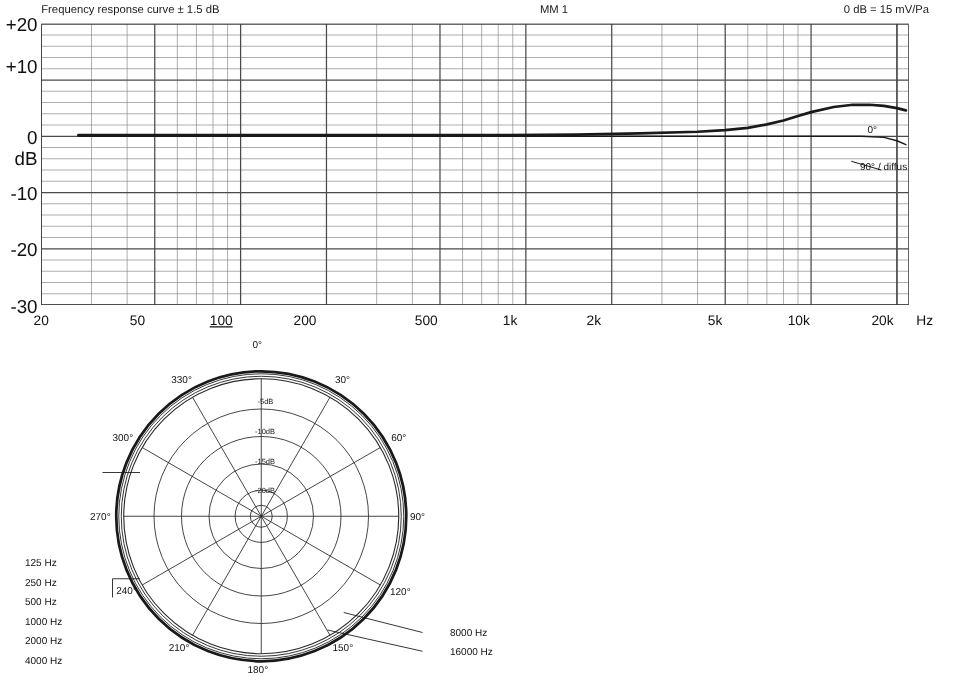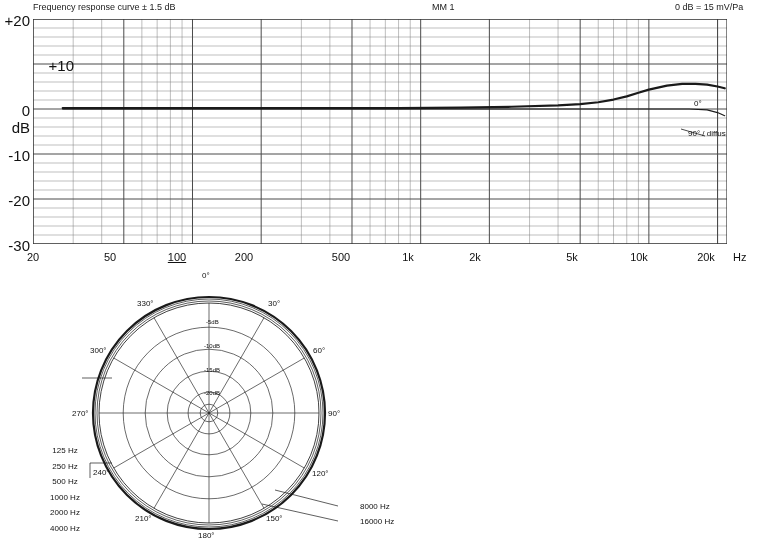--- a/index.html
+++ b/index.html
@@ -93,21 +93,21 @@
   }
   .freq-legend {
     position: absolute;
     left: 20px;
     top: 443px;
     width: 90px;
     font-size: 8px;
     color: #111;
   }
   .freq-legend div {
-    text-align: center;
+    text-align: left;
     height: 15.5px;
     line-height: 15.5px;
     white-space: nowrap;
   }
   .side-legend {
     position: absolute;
     font-size: 8px;
     color: #111;
     white-space: nowrap;
   }
@@ -185,21 +185,21 @@
         </g>
       <rect x="0" y="0" width="694" height="225" fill="none" stroke="#333" stroke-width="1.2"></rect>
       <path id="fr-curve-0" fill="none" stroke="#1a1a1a" stroke-width="2.2" stroke-linecap="round" stroke-linejoin="round" d="M 29.74,89.10 L 68.69,89.10 L 108.87,89.10 L 159.49,89.10 L 228.18,89.10 L 296.88,89.10 L 365.57,89.10 L 427.86,88.65 L 478.48,87.75 L 525.06,86.40 L 547.17,85.05 L 565.24,83.25 L 580.52,80.55 L 593.75,77.40 L 605.42,73.80 L 615.86,70.65 L 633.93,66.60 L 649.21,64.80 L 662.44,64.80 L 674.11,65.70 L 684.55,67.50 L 691.72,69.30"></path>
       <path id="fr-curve-90" fill="none" stroke="#1a1a1a" stroke-width="1.1" stroke-linecap="round" stroke-linejoin="round" d="M 29.74,90.00 L 159.49,90.00 L 387.68,90.00 L 496.55,90.00 L 565.24,90.00 L 605.42,90.00 L 633.93,90.00 L 656.05,90.00 L 674.11,90.90 L 684.55,93.60 L 691.72,96.75"></path>
 
       <path d="M 648,110 L 672,117" fill="none" stroke="#1a1a1a" stroke-width="0.8"></path>
     </svg>
 
     
     <div class="fr-ylabel" style="top:-7px;">+20</div>
-    <div class="fr-ylabel" style="top:38px;padding-left:44px;">+10</div>
+    <div class="fr-ylabel" style="top:26px;">+10</div>
     <div class="fr-ylabel" style="top:83px;">0 dB</div>
     <div class="fr-ylabel" style="top:128px;">-10</div>
     <div class="fr-ylabel" style="top:173px;">-20</div>
     <div class="fr-ylabel" style="top:218px;">-30</div>
 
     
     <div class="fr-xlabel" style="left:-20px;">20</div>
     <div class="fr-xlabel" style="left:57px;">50</div>
     <div class="fr-xlabel" style="left:124px;text-decoration:underline;">100</div>
     <div class="fr-xlabel" style="left:191px;">200</div>

